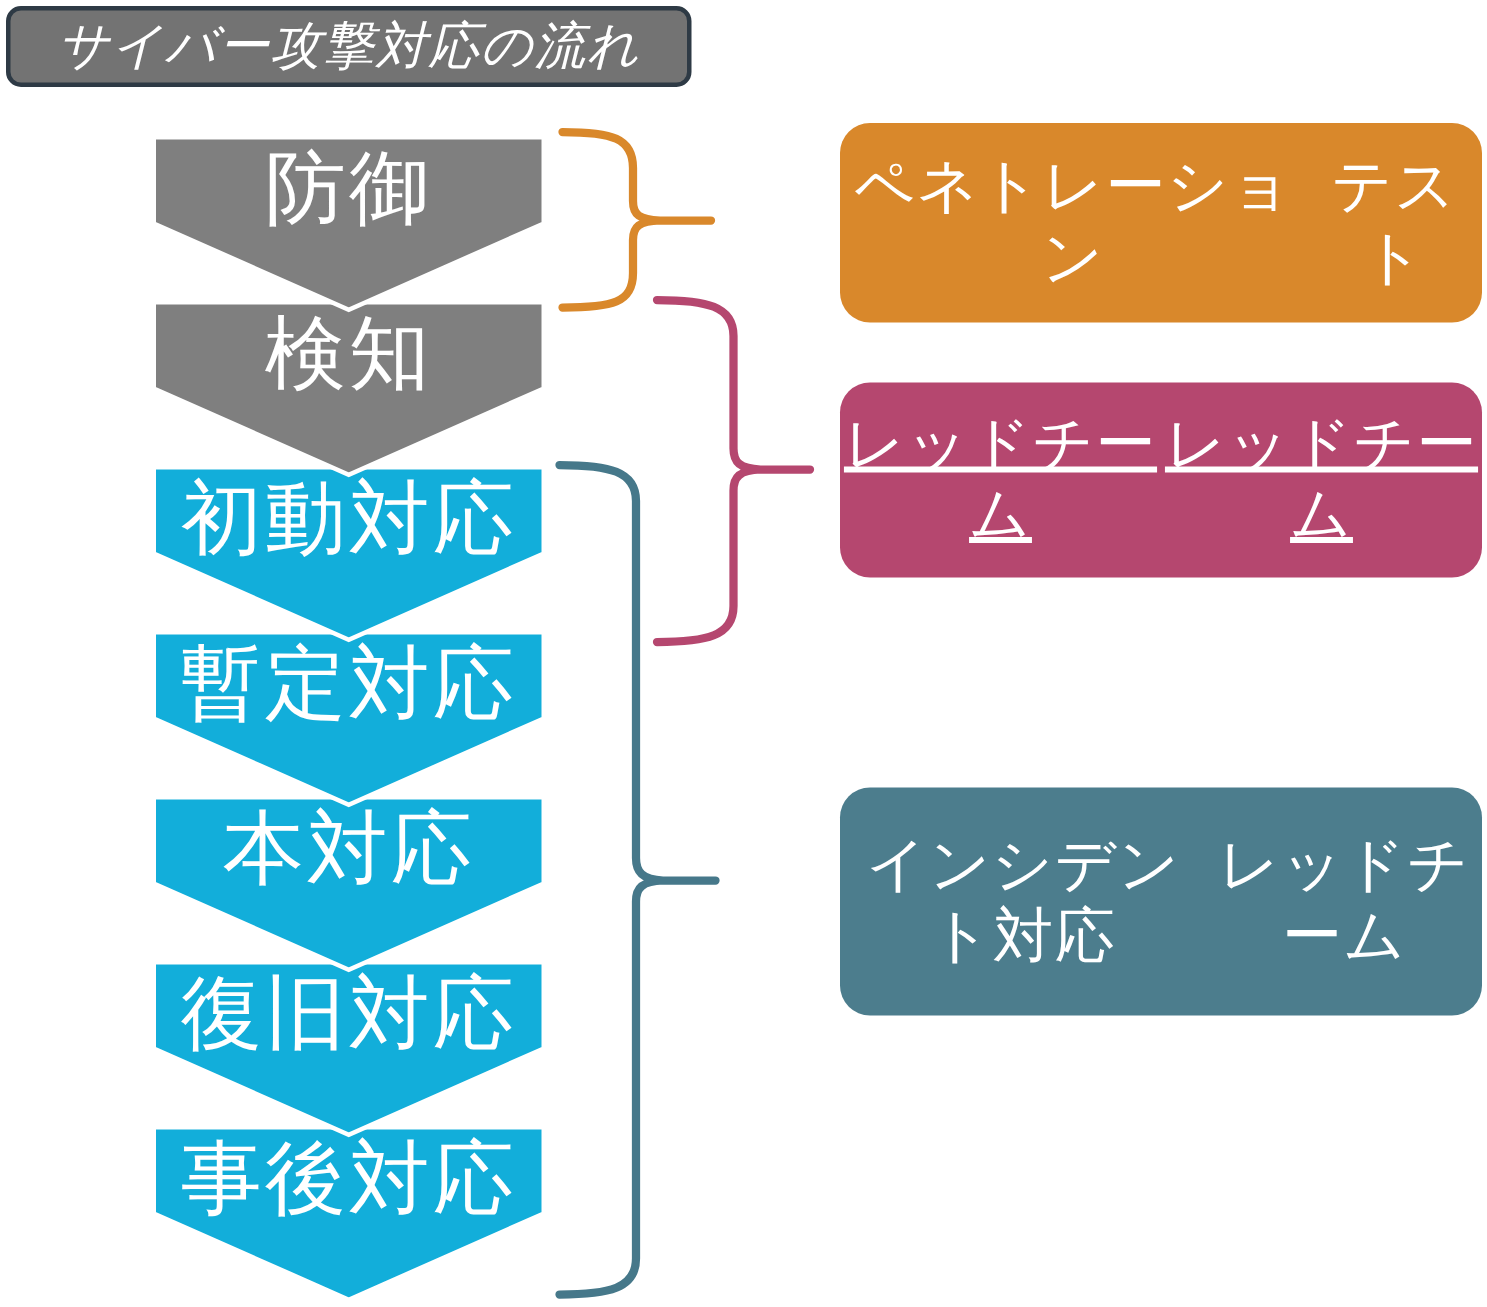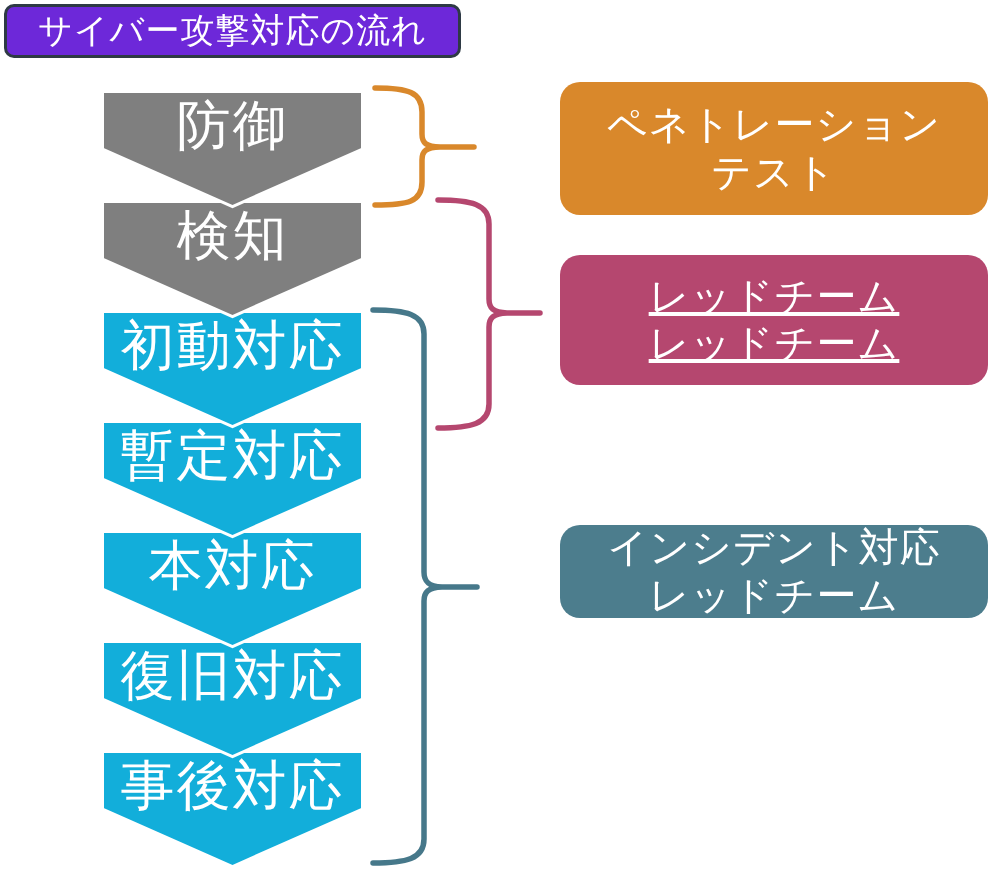--- a/index.html
+++ b/index.html
@@ -66,21 +66,20 @@
     white-space: nowrap;
   }
 
   
   .service-box {
     position: absolute;
     left: 560px;
     width: 428px;
     border-radius: 20px;
     display: flex;
-    flex-direction: column;
     align-items: center;
     justify-content: center;
     color: #FFFFFF;
     font-size: 40px;
     line-height: 1.18;
     letter-spacing: 1px;
     text-align: center;
   }
 
   
@@ -96,21 +95,21 @@
     stroke-width: 5.5;
     stroke-linecap: round;
     stroke-linejoin: round;
   }
 </style>
 </head>
 <body>
 
 <div class="canvas">
 
-  <div class="title-box" style="background-color: #6d28d9;">
+  <div class="title-box" style="background-color: #737373; font-style: italic;">
     <span>サイバー攻撃対応の流れ</span>
   </div>
 
   <div class="chevron" style="top:90px; z-index:27">
     <svg class="chev-svg" width="263" height="118" viewBox="0 0 263 118">
       <polygon points="1.5,1.5 261.5,1.5 261.5,59 131.5,116.5 1.5,59" stroke="#FFFFFF" stroke-width="3" fill="#7F7F7F"></polygon>
     </svg>
     <div class="chev-label">防御</div>
   </div>
 
@@ -165,18 +164,18 @@
   <div class="service-box" style="top: 82px; height: 133px; background-color: rgb(217, 136, 43);">
     <div>ペネトレーション</div>
     <div>テスト</div>
   </div>
 
   <div class="service-box" style="top: 255px; height: 130px; background-color: rgb(181, 71, 111); text-decoration: underline;">
     <div>レッドチーム</div>
     <div>レッドチーム</div>
   </div>
 
-  <div class="service-box" style="top: 525px; height: 93px; background-color: rgb(76, 125, 141);">
+  <div class="service-box" style="top: 525px; height: 152px; background-color: rgb(76, 125, 141);">
     <div>インシデント対応</div>
     <div>レッドチーム</div>
   </div>
 
 </div>
 
 </body></html>

